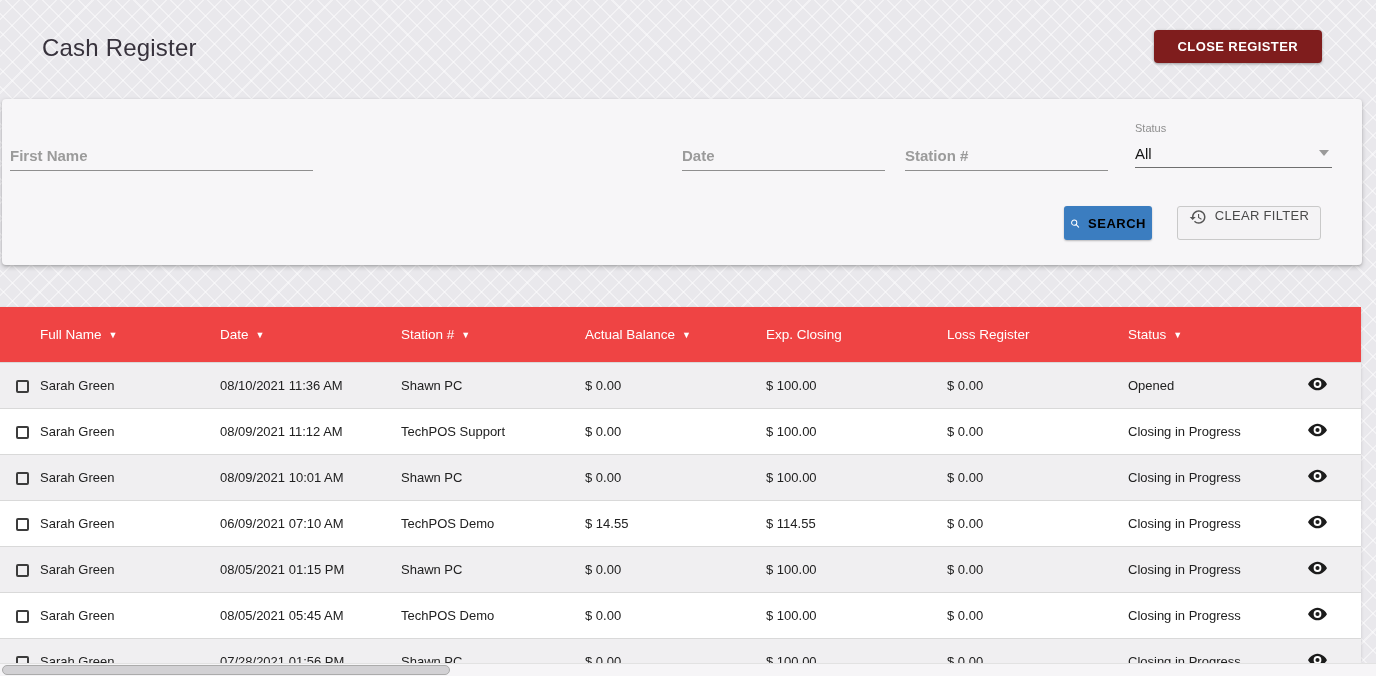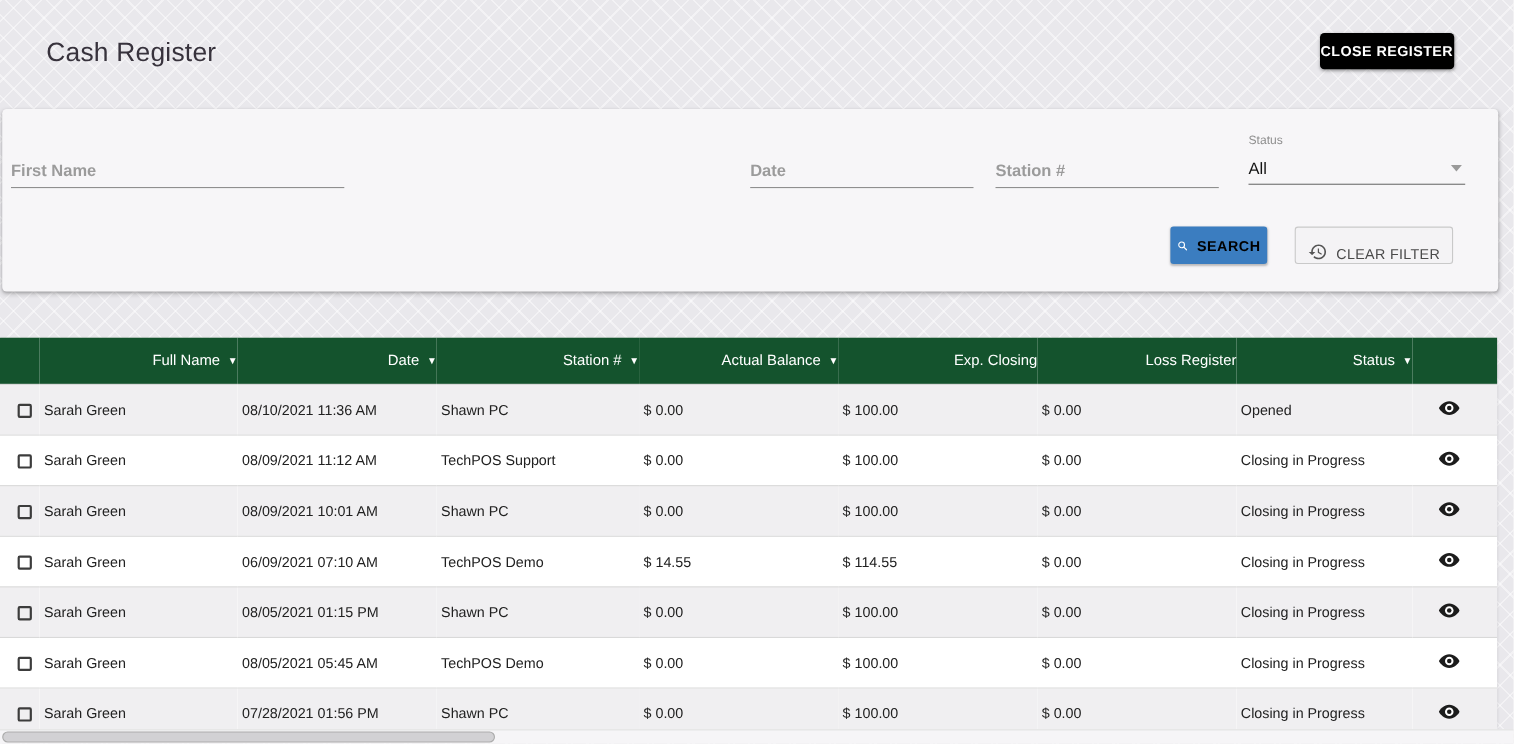--- a/index.html
+++ b/index.html
@@ -10,22 +10,22 @@
     background-color:#e9e8ec;
     background-image:
       repeating-linear-gradient(45deg, rgba(255,255,255,.45) 0 1.5px, rgba(255,255,255,0) 1.5px 13px),
       repeating-linear-gradient(135deg, rgba(255,255,255,.45) 0 1.5px, rgba(255,255,255,0) 1.5px 13px);
   }
 
   
   .top-bar { position:absolute; left:0; top:0; width:1376px; height:97px; }
   .page-title { position:absolute; left:42px; top:34px; margin:0; font-size:24px; font-weight:500; color:#37323c; letter-spacing:.2px; }
   .btn-purple {
-    position:absolute; top:30px; right:54px; height:33px; padding:0 1px;
-    background:#000000; color:#fff; border:none; border-radius:4px;
+    position:absolute; top:30px; right:54px; height:33px; padding:0 24px;
+    background:#7f1d1d; color:#fff; border:none; border-radius:4px;
     font-family:inherit; font-size:13px; font-weight:700; letter-spacing:.4px;
     box-shadow:0 1px 3px rgba(0,0,0,.35); cursor:pointer;
   }
 
   
   .filter-card {
     position:absolute; left:2px; top:99px; width:1360px; height:166px;
     background:#f7f6f8; border-radius:4px;
     box-shadow:0 2px 5px rgba(0,0,0,.22), 0 1px 2px rgba(0,0,0,.12);
   }
@@ -49,32 +49,32 @@
   .filter-actions { position:absolute; top:107px; left:1062px; display:flex; gap:25px; }
   .btn-blue {
     width:88px; height:34px; background:#3b7dc0; color:#000000; border:none; border-radius:3px;
     font-family:inherit; font-size:13px; font-weight:700; letter-spacing:.5px;
     display:flex; align-items:center; justify-content:center; gap:8px;
     box-shadow:0 1px 2px rgba(0,0,0,.25); cursor:pointer;
   }
   .btn-gray {
     width:144px; height:34px; background:#f4f3f5; color:#4a4a4a; border:1px solid #c9c9c9; border-radius:3px;
     font-family:inherit; font-size:13px; font-weight:400; letter-spacing:.3px;
-    display:flex; align-items:flex-end; justify-content:center; gap:8px; cursor:pointer;
+    display:flex; align-items:flex-start; justify-content:center; gap:8px; cursor:pointer;
   }
 
   
   .data-table {
     position:absolute; left:0; top:307px; width:1361px;
     border-collapse:collapse; table-layout:fixed; background:#fff;
     box-shadow:0 1px 3px rgba(0,0,0,.15);
   }
   .data-table thead th {
-    background:#14532d; color:#fff; height:42px; font-size:13.5px; font-weight:400;
-    text-align:right; padding:0 0 0 4px; cursor:default; white-space:nowrap;
+    background:#ef4444; color:#fff; height:55px; font-size:13.5px; font-weight:400;
+    text-align:left; padding:0 0 0 4px; cursor:default; white-space:nowrap;
   }
   .data-table tbody td {
     height:46px; font-size:13px; color:#212121; padding:0 0 0 4px;
     border-top:1px solid #d9d9d9; white-space:nowrap; overflow:hidden;
   }
   .data-table tbody tr:nth-child(odd)  { background:#f0eff1; }
   .data-table tbody tr:nth-child(even) { background:#ffffff; }
   .sort { font-size:9px; margin-left:7px; position:relative; top:-1px; }
   .checkbox {
     display:inline-block; width:13px; height:13px; border:2px solid #3c3c3c;

